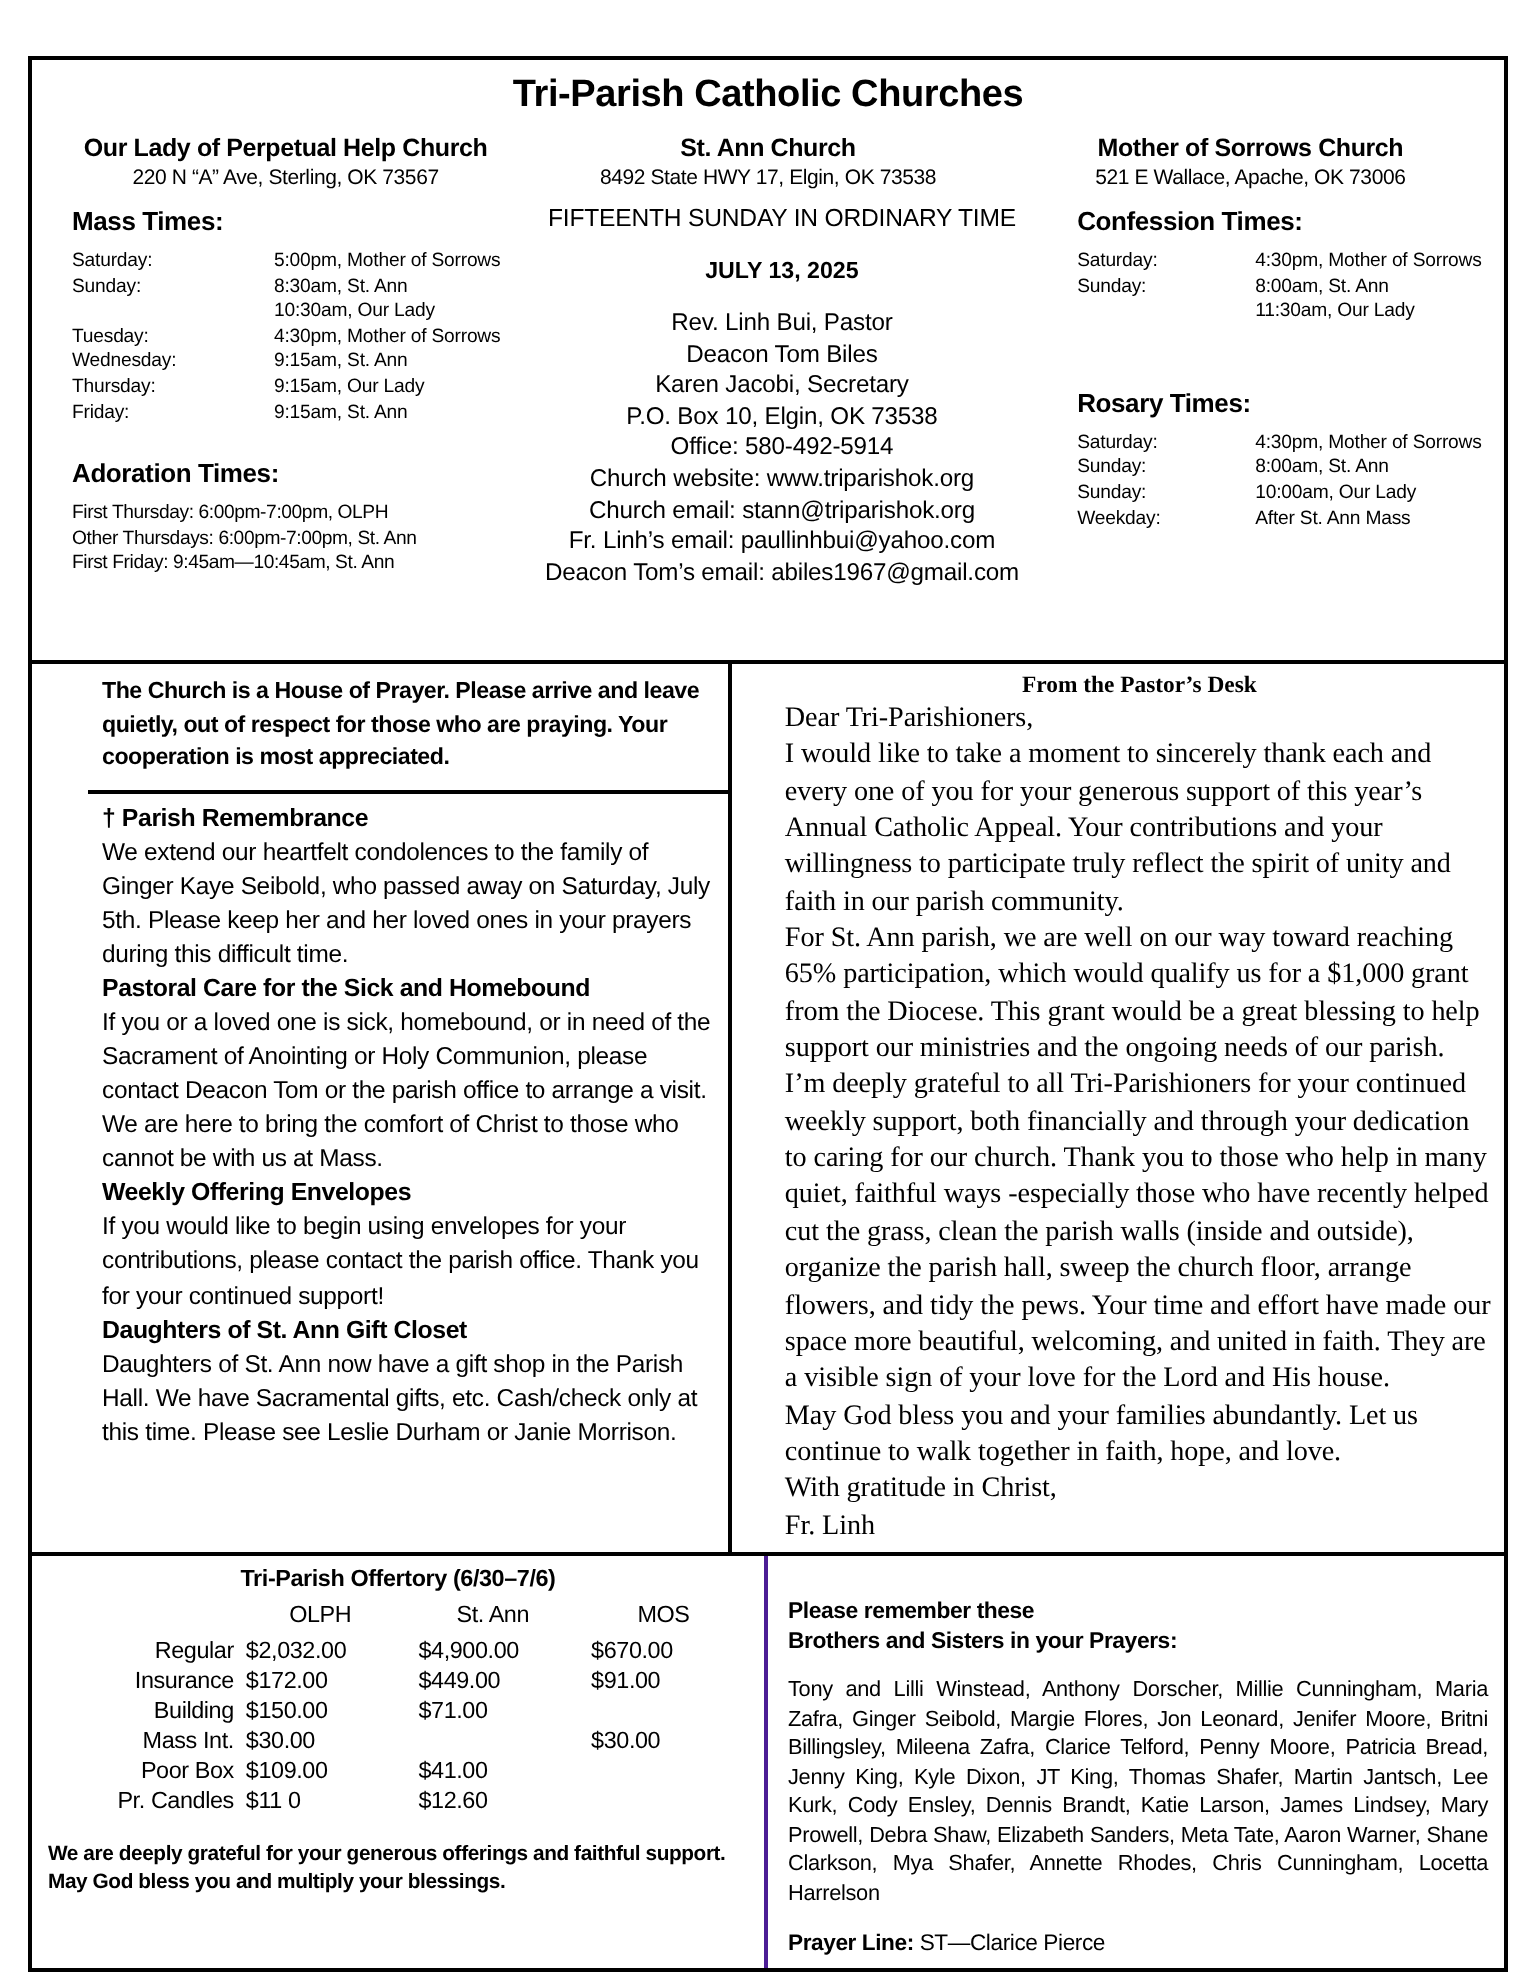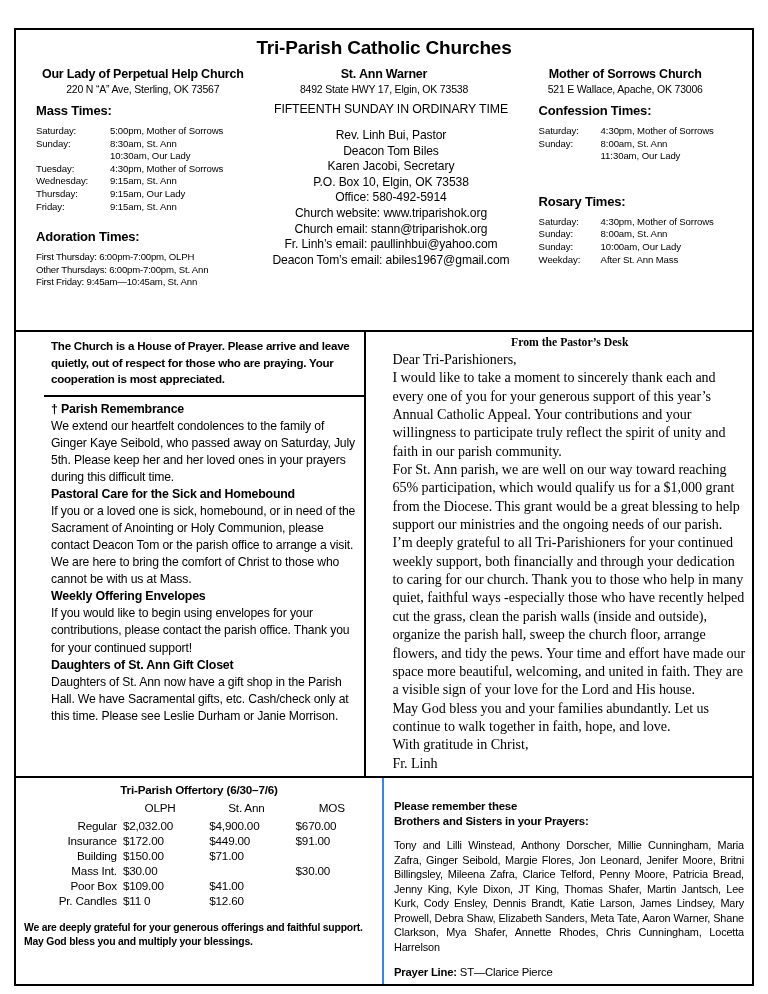--- a/index.html
+++ b/index.html
@@ -45,21 +45,21 @@
   .church .nm{ font-size:12.5px; font-weight:bold; letter-spacing:-0.2px;}
   .church .ad{ font-size:10.5px; margin-top:2px; letter-spacing:-0.2px;}
 
   .hdr-cols{ display:flex; align-items:flex-start; }
   .col-l{ width:236px; padding-left:14px; box-sizing:border-box;}
   .col-c{ width:268px; text-align:center; box-sizing:border-box;}
   .col-r{ width:222px; padding-left:14px; box-sizing:border-box;}
 
   .blk-title{ font-size:13px; font-weight:bold; letter-spacing:-0.2px; margin:2px 0 7px 0;}
   .tbl{ font-size:9.6px; line-height:12.6px; letter-spacing:-0.1px; white-space:nowrap;}
-  .tbl .row{ display:flex; }
+  .tbl .row{ display:flex;gap:27px; }
   .tbl .d{ width:74px; flex:0 0 74px;}
   .tbl .v{ }
   .tbl-r .d{ width:62px; flex:0 0 62px;}
   .adoration{ font-size:9.6px; line-height:12.4px; letter-spacing:-0.2px; white-space:nowrap;}
 
   .occasion{ font-size:12.3px; font-weight:normal; letter-spacing:-0.1px; margin-top:1px;}
   .dateline{ font-size:11.6px; font-weight:bold; margin-top:13px;}
   .contact{ font-size:12.1px; line-height:15.6px; margin-top:12px; letter-spacing:-0.1px;}
 
   
@@ -78,21 +78,21 @@
   .announce{ padding:4px 8px 6px 7px;}
   .an-h{ font-size:12.4px; font-weight:bold; letter-spacing:-0.2px; line-height:17px;}
   .an-p{ font-size:12.2px; line-height:17.1px; letter-spacing:-0.15px;}
 
   .pastor-h{ text-align:center; font-family:"Liberation Serif",serif; font-size:11.7px; font-weight:bold; margin-bottom:1px;}
   .pastor-b{ font-family:"Liberation Serif",serif; font-size:14.1px; line-height:18.35px; letter-spacing:-0.05px;}
   .pastor-b p{ margin:0; }
 
   
   .bottom{ display:flex; }
-  .bot-left{ width:368px; box-sizing:border-box; border-right:2px solid #3b82f6; padding:5px 8px 6px 8px;}
+  .bot-left{ width:368px; box-sizing:border-box; border-right:2px solid #4c1d95; padding:5px 8px 6px 8px;}
   .bot-right{ width:368px; box-sizing:border-box; padding:5px 8px 6px 10px;}
 
   .off-title{ text-align:center; font-size:11.7px; font-weight:bold; letter-spacing:-0.2px; margin-bottom:4px;}
   table.off{ border-collapse:collapse; width:100%; font-size:11.7px; letter-spacing:-0.2px;}
   table.off td,table.off th{ padding:1px 0; text-align:right; font-weight:normal;}
   table.off thead th{ text-align:center; font-weight:normal; padding-bottom:4px;}
   table.off .c0{ width:104px;}
   table.off .c1,table.off .c2,table.off .c3{ width:88px;}
   table.off tbody td.amt{ text-align:left; padding-left:6px;margin-left:42px;}
   table.off thead th.h0{ text-align:left;}
@@ -112,21 +112,21 @@
     <div class="header">
 
       <div class="masthead">Tri-Parish Catholic Churches</div>
 
       <div class="churches">
         <div class="church">
           <div class="nm">Our Lady of Perpetual Help Church</div>
           <div class="ad">220 N “A” Ave, Sterling, OK  73567</div>
         </div>
         <div class="church">
-          <div class="nm">St. Ann Warner</div>
+          <div class="nm">St. Ann Church</div>
           <div class="ad">8492 State HWY 17, Elgin, OK  73538</div>
         </div>
         <div class="church">
           <div class="nm">Mother of Sorrows Church</div>
           <div class="ad">521 E Wallace, Apache, OK  73006</div>
         </div>
       </div>
 
       <div class="hdr-cols">
 
@@ -166,20 +166,21 @@
           <div class="blk-title" style="margin-top:16px;">Adoration Times:</div>
           <div class="adoration">
             <div>First Thursday: 6:00pm-7:00pm, OLPH</div>
             <div>Other Thursdays: 6:00pm-7:00pm, St. Ann</div>
             <div>First Friday: 9:45am—10:45am, St. Ann</div>
           </div>
         </div>
 
         <div class="col-c">
           <div class="occasion">FIFTEENTH SUNDAY IN ORDINARY TIME</div>
+          <div class="dateline">JULY 13, 2025</div>
           <div class="contact">
             <div>Rev. Linh Bui, Pastor</div>
             <div>Deacon Tom Biles</div>
             <div>Karen Jacobi, Secretary</div>
             <div>P.O. Box 10, Elgin, OK  73538</div>
             <div>Office: 580-492-5914</div>
             <div>Church website: www.triparishok.org</div>
             <div>Church email: stann@triparishok.org</div>
             <div>Fr. Linh’s email: paullinhbui@yahoo.com</div>
             <div>Deacon Tom’s email: abiles1967@gmail.com</div>

